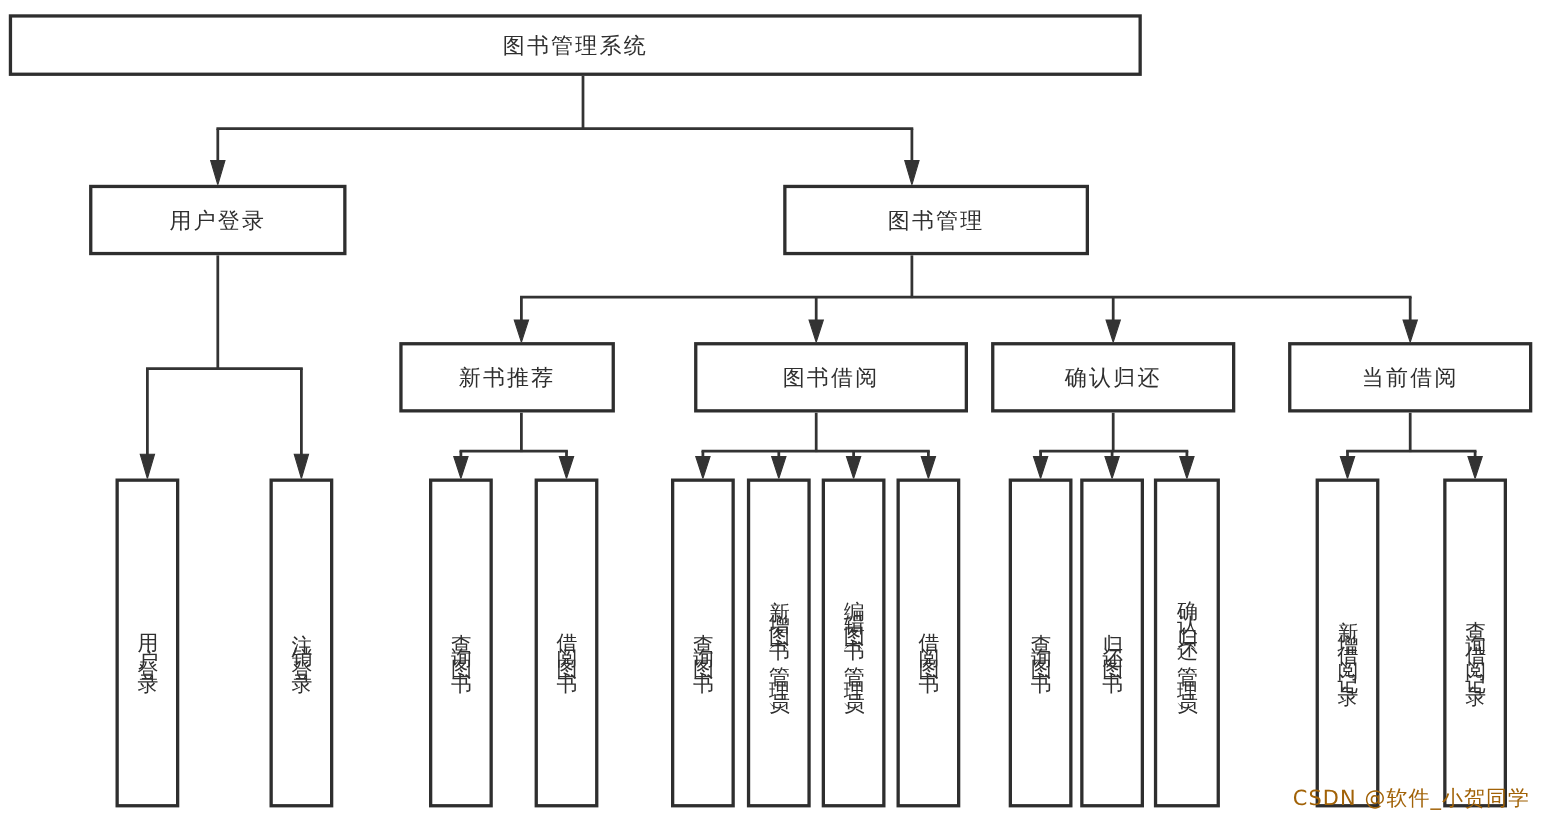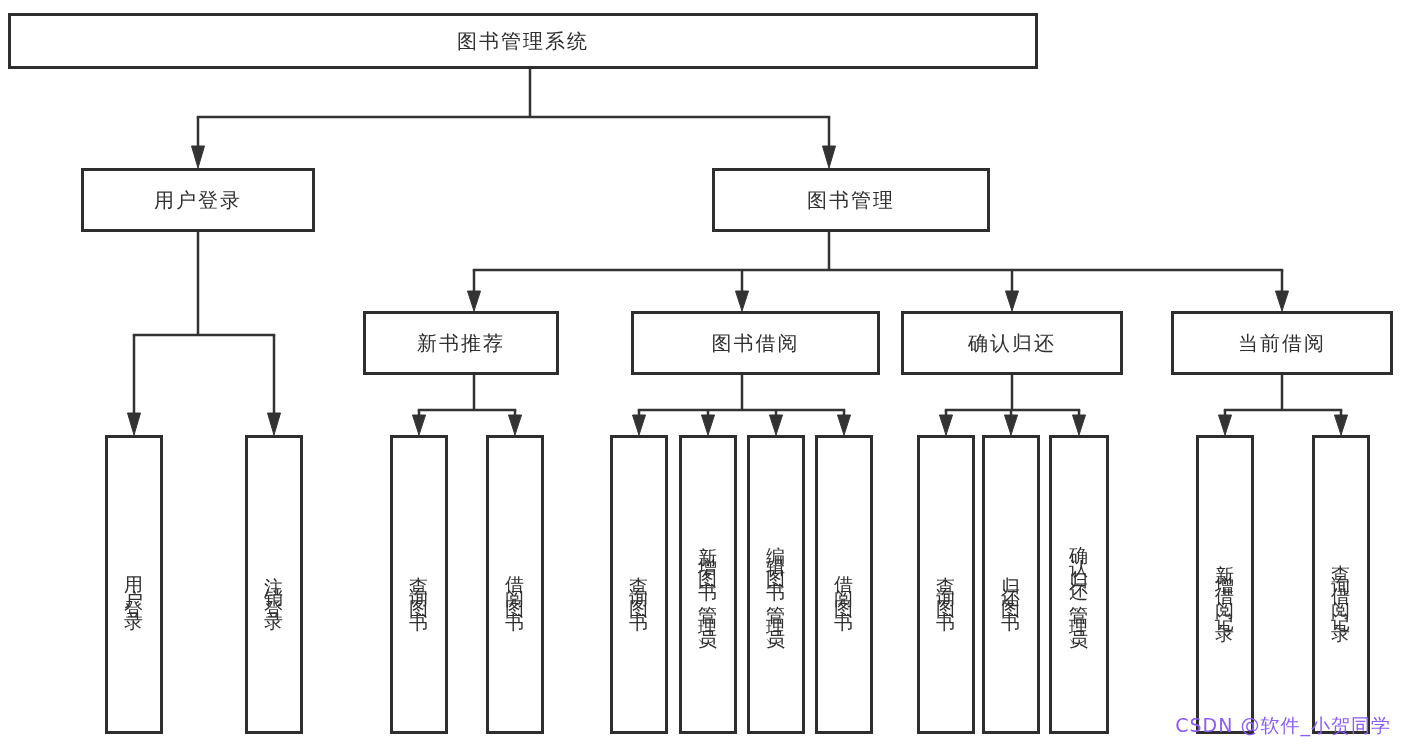--- a/index.html
+++ b/index.html
@@ -34,21 +34,21 @@
     text-orientation:mixed;
     font-size:19px;
     letter-spacing:12px;
     line-height:1;
   }
   .watermark{
     position:absolute;
     right:14px;
     bottom:8px;
     font-size:19px;
-    color:#8b5cf6;
+    color:#a16207;
     letter-spacing:1px;
     white-space:nowrap;
   }
 </style>
 </head>
 <body>
 
 <div class="canvas">
 
   <svg class="connectors" width="1405" height="747" viewBox="0 0 1405 747">

